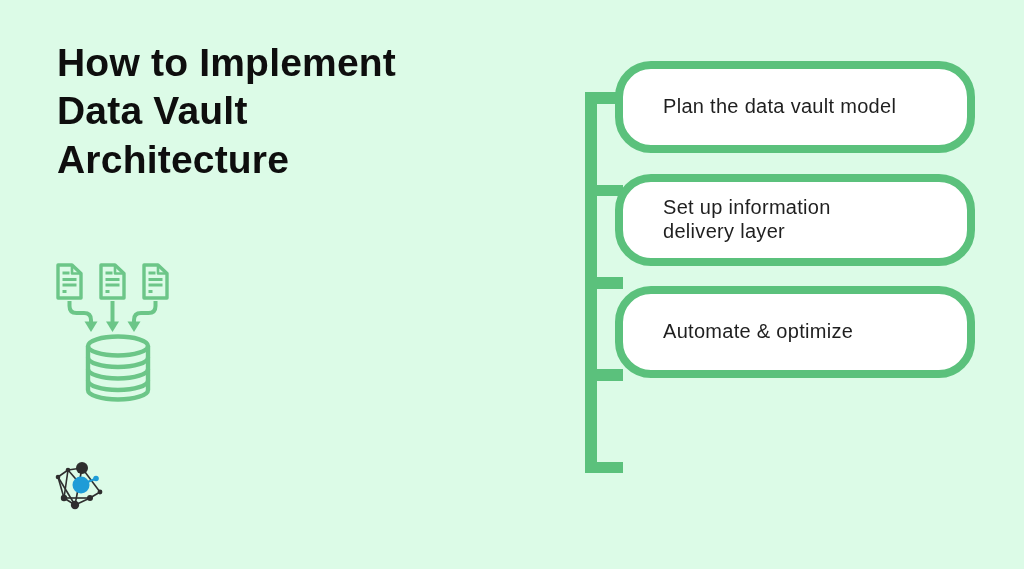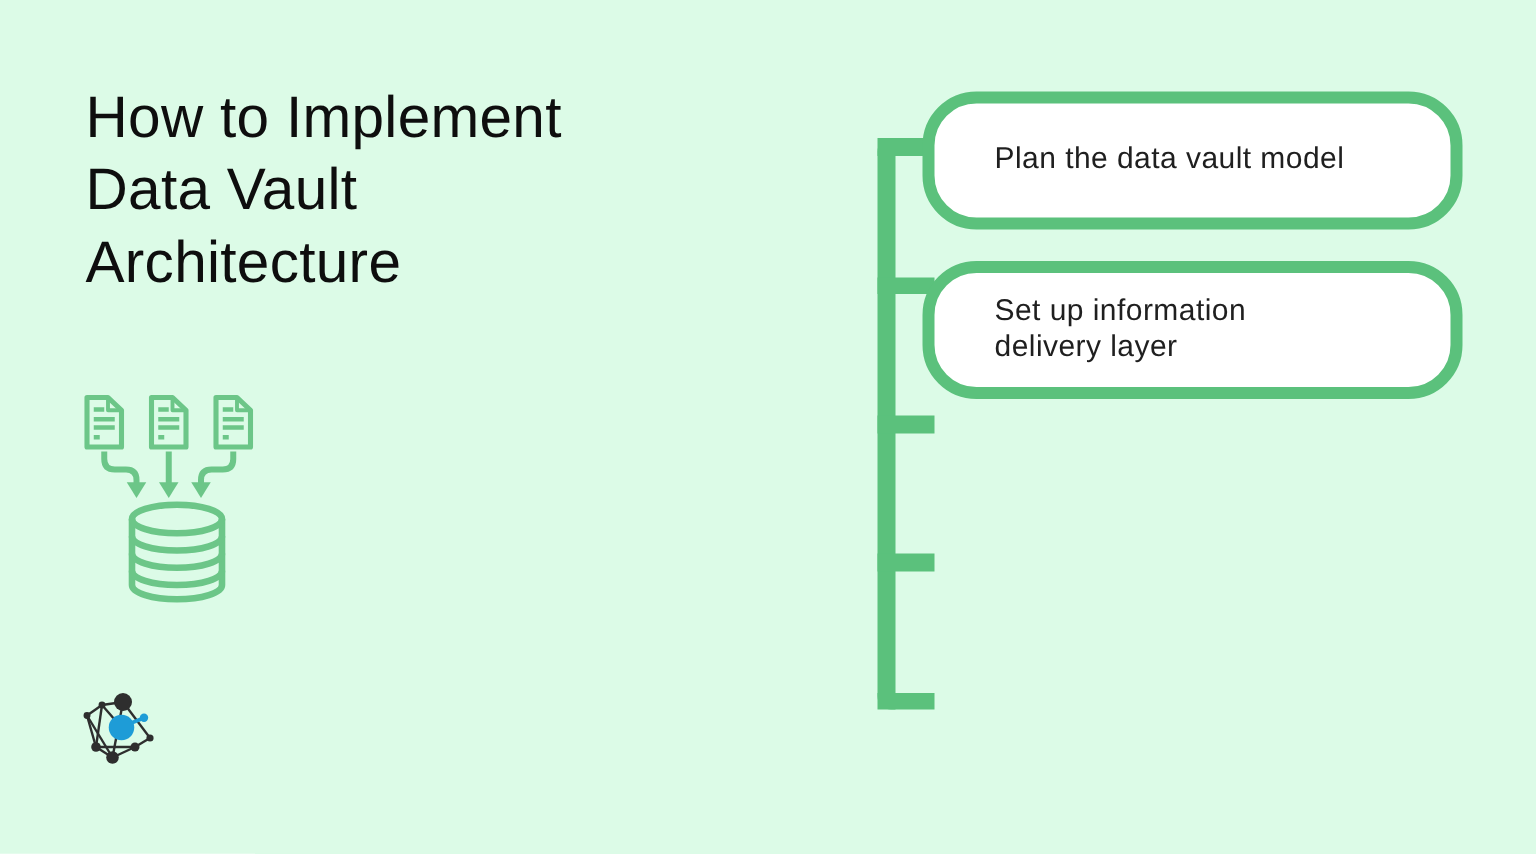--- a/index.html
+++ b/index.html
@@ -5,24 +5,24 @@
   html,body{margin:0;padding:0;}
   .stage{
     position:relative;
     width:1024px;height:569px;
     background:var(--background,#dcfbe7);
     font-family:"Liberation Sans", sans-serif;
     overflow:hidden;
   }
   
   .title{
-    position:absolute;left:57px;top:55px;
+    position:absolute;left:57px;top:39px;
     margin:0;
     font-size:39px;
-    font-weight:400;
+    font-weight:700;
     line-height:1.24;
     letter-spacing:.2px;
     color:var(--title-text,#0e0e0e);
     white-space:pre-line;
   }
   
   .docs-db{position:absolute;left:55px;top:262px;}
   .docs-db .stroke{stroke:var(--icon-green,#6cc688);fill:none;stroke-linejoin:round;stroke-linecap:butt;}
   .docs-db .fill{fill:var(--icon-green,#6cc688);}
   
@@ -151,15 +151,18 @@
   <div class="stub" style="top:461.5px"></div>
 
   <div class="steps">
     <div class="pill">
       <span>Plan the data vault model</span>
     </div>
     <div class="pill">
       <span>Set up information
 delivery layer</span>
     </div>
+    <div class="pill">
+      <span>Automate &amp; optimize</span>
+    </div>
   </div>
 
 </div>
 
 </body></html>

